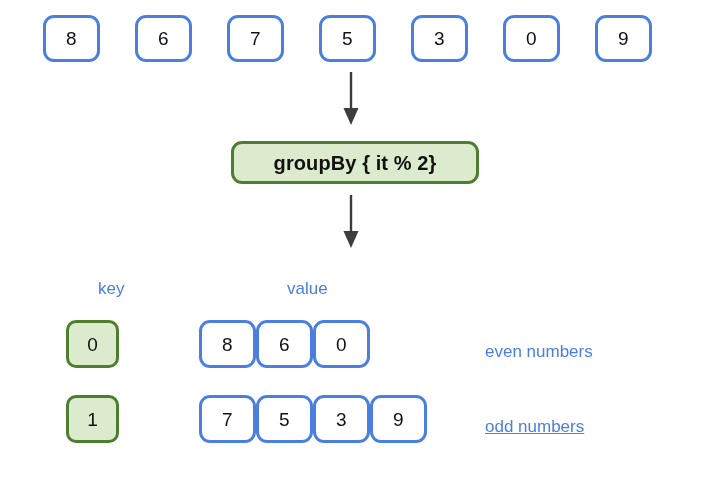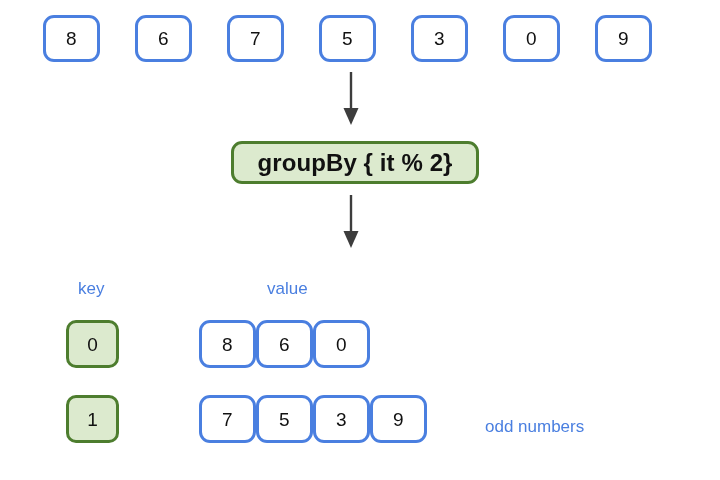--- a/index.html
+++ b/index.html
@@ -76,21 +76,21 @@
     top: 141px;
     width: 248px;
     height: 43px;
     display: flex;
     align-items: center;
     justify-content: center;
     background: #dceace;
     border: 3px solid #4d7d2e;
     border-radius: 11px;
     color: #111111;
-    font-size: 24px;
+    font-size: 20px;
     font-weight: 700;
     letter-spacing: 0.1px;
     line-height: 1;
   }
 
   
   .arrow {
     position: absolute;
     left: 336px;
     width: 30px;
@@ -99,20 +99,21 @@
   .arrow svg { display: block; }
 
   
   .col-label {
     position: absolute;
     color: #4a7fe0;
     font-size: 17px;
     font-weight: 400;
     line-height: 1;
     white-space: nowrap;
+    margin-left: 20px;
   }
   .side-label {
     position: absolute;
     color: #4a7fe0;
     font-size: 17px;
     font-weight: 400;
     line-height: 1;
     white-space: nowrap;
   }
 </style>
@@ -169,31 +170,32 @@
   </div>
   <div class="cell value-cell" style="left:199px; top:320px;">
       <span>8</span>
     </div>
   <div class="cell value-cell" style="left:256px; top:320px;">
       <span>6</span>
     </div>
   <div class="cell value-cell" style="left:313px; top:320px;">
       <span>0</span>
     </div>
+  <div class="side-label" style="left:485px; top:343px;">even numbers</div>
 
   <div class="key-cell" style="left:66px; top:395px;">
     <span>1</span>
   </div>
   <div class="cell value-cell" style="left:199px; top:395px;">
       <span>7</span>
     </div>
   <div class="cell value-cell" style="left:256px; top:395px;">
       <span>5</span>
     </div>
   <div class="cell value-cell" style="left:313px; top:395px;">
       <span>3</span>
     </div>
   <div class="cell value-cell" style="left:370px; top:395px;">
       <span>9</span>
     </div>
-  <div class="side-label" style="left:485px; top:418px;">odd numbers</div>
+  <div class="side-label" style="left:485px; top:418px;text-decoration:underline;">odd numbers</div>
 
 </div>
 
 </body></html>

